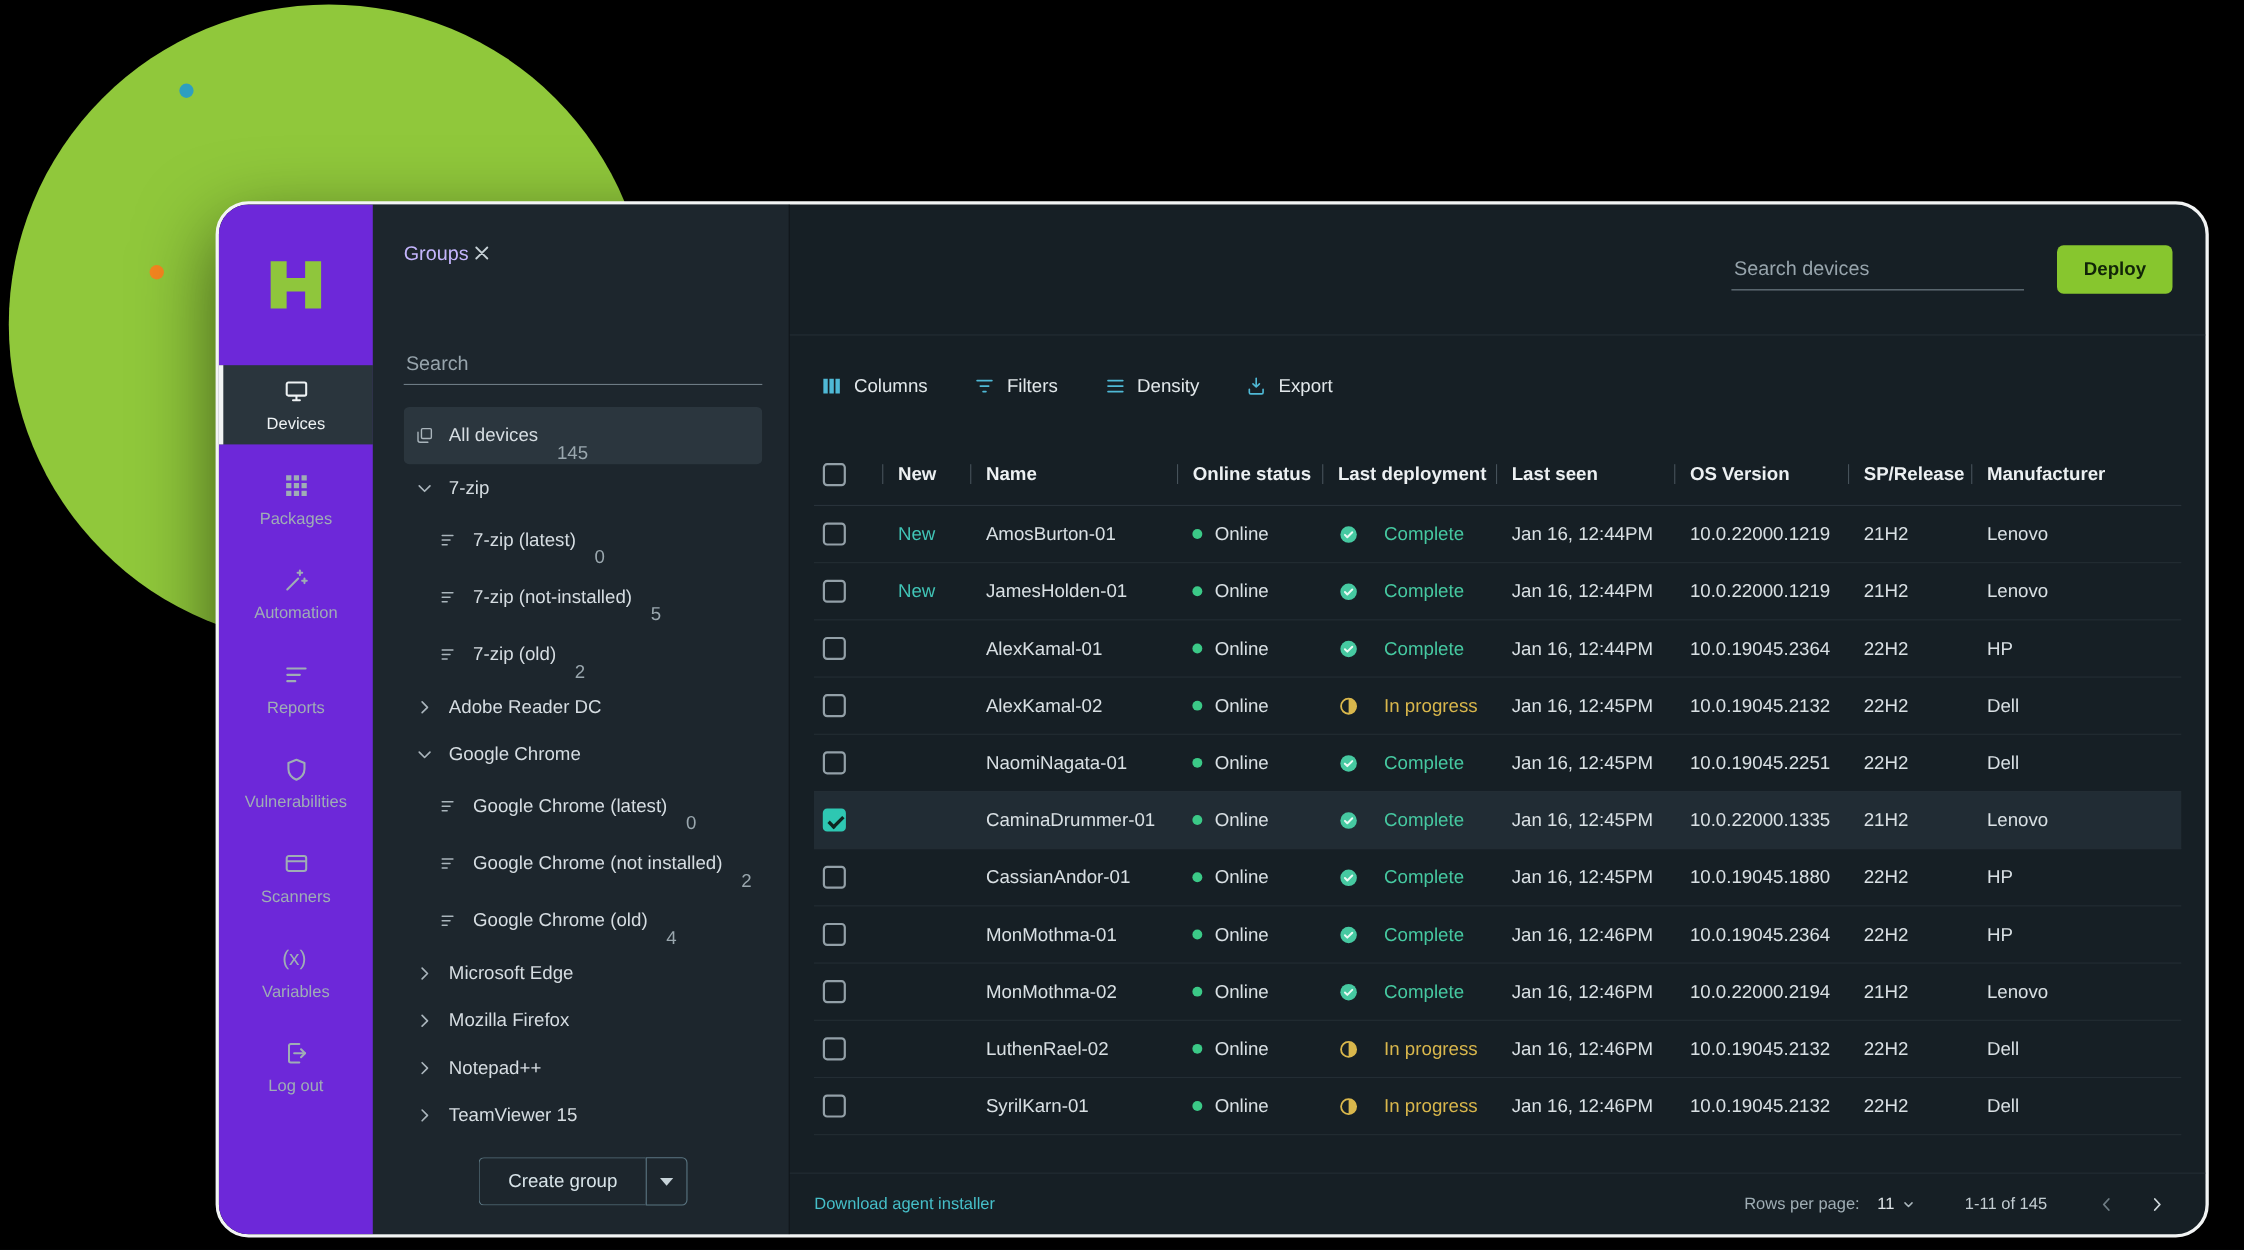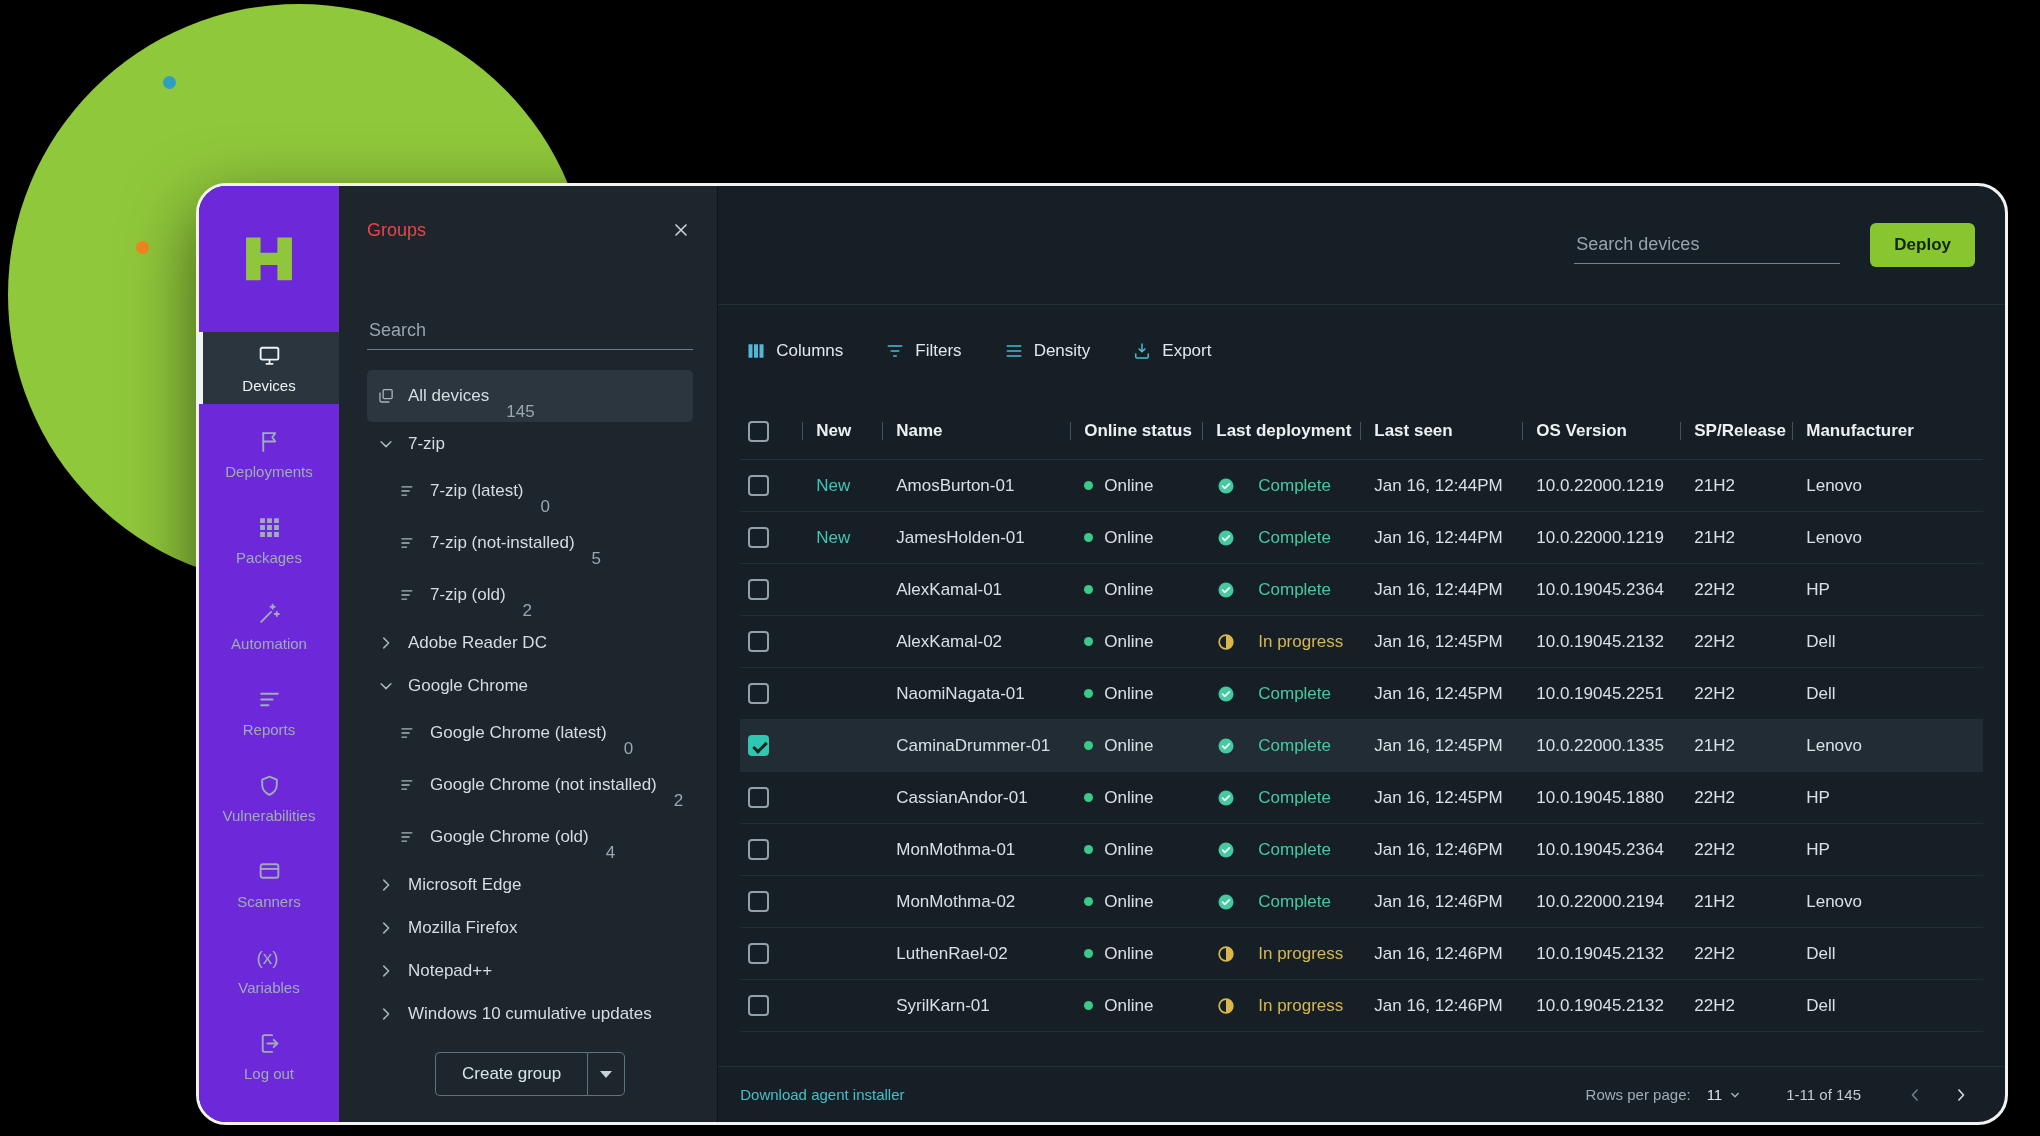--- a/index.html
+++ b/index.html
@@ -26,21 +26,21 @@
   .rail-item.active{background:#2a353d;color:#eef2f4;}
   .rail-item.active::before{content:'';position:absolute;left:0;top:0;bottom:0;width:4px;background:#f2f4f4;}
   .rail-icon{width:25px;height:25px;display:flex;}
   .rail-icon svg{width:100%;height:100%;}
   .rail-label{font-size:15px;}
   .var-glyph{font-size:19px;line-height:25px;}
 
   
   .groups{flex:0 0 367px;box-sizing:border-box;background:#1d262d;border-right:1px solid #0f1519;
       display:flex;flex-direction:column;padding:32px 24px 26px 28px;}
-  .groups-head{display:flex;align-items:center;justify-content:space-between;color:#ef4444;font-size:18px;}
+  .groups-head{display:flex;align-items:center;color:#c4b5fd;font-size:18px;}
   .icon-btn{background:none;border:none;color:#c7d1d6;cursor:pointer;padding:2px;display:flex;}
   .icon-btn svg{width:20px;height:20px;}
   .groups-search{margin-top:70px;background:transparent;border:none;border-bottom:1px solid #6d7b84;
       color:#dbe2e6;font-size:18px;font-family:inherit;padding:8px 2px;outline:none;}
   .groups-search::placeholder{color:#97a4ac;}
   .group-list{margin-top:20px;flex:1;min-height:0;display:flex;flex-direction:column;overflow:hidden;}
   .group-row{display:flex;align-items:center;gap:13px;min-height:43px;padding:0 10px;border-radius:5px;
       color:#d6dde2;font-size:17px;cursor:pointer;flex:0 0 auto;}
   .group-row.sub{padding-left:32px;}
   .group-row.selected{background:#2b363e;}
@@ -132,29 +132,20 @@
         <span class="rail-icon">
           <svg viewBox="0 0 24 24" fill="none" stroke="currentColor" stroke-width="1.8" stroke-linecap="round" stroke-linejoin="round">
               <rect x="3.5" y="4.5" width="17" height="11.5" rx="1.5"></rect>
               <path d="M9 20h6M12 16.5V20"></path>
             </svg>
         </span>
         <span class="rail-label">Devices</span>
       </button>
       <button class="rail-item">
         <span class="rail-icon">
-          <svg viewBox="0 0 24 24" fill="none" stroke="currentColor" stroke-width="1.8" stroke-linecap="round" stroke-linejoin="round">
-              <path d="M6 21V4"></path>
-              <path d="M6 4h11.5l-2.8 4 2.8 4H6"></path>
-            </svg>
-        </span>
-        <span class="rail-label">Deployments</span>
-      </button>
-      <button class="rail-item">
-        <span class="rail-icon">
           <svg viewBox="0 0 24 24" fill="currentColor">
               <path d="M3 3h4.6v4.6H3zM9.7 3h4.6v4.6H9.7zM16.4 3h4.6v4.6h-4.6zM3 9.7h4.6v4.6H3zM9.7 9.7h4.6v4.6H9.7zM16.4 9.7h4.6v4.6h-4.6zM3 16.4h4.6v4.6H3zM9.7 16.4h4.6v4.6H9.7zM16.4 16.4h4.6v4.6h-4.6z"></path>
             </svg>
         </span>
         <span class="rail-label">Packages</span>
       </button>
       <button class="rail-item">
         <span class="rail-icon">
           <svg viewBox="0 0 24 24" fill="none" stroke="currentColor" stroke-width="1.8" stroke-linecap="round" stroke-linejoin="round">
               <path d="M4 20 13.5 10.5"></path>
@@ -358,20 +349,30 @@
           <span class="g-icon chev">
             <svg viewBox="0 0 24 24" fill="none" stroke="currentColor" stroke-width="2" stroke-linecap="round" stroke-linejoin="round">
               <path d="M9 5.5 15.5 12 9 18.5"></path>
             </svg>
           </span>
 
           <span class="g-label">Notepad++</span>
 
         </div>
 
+        <div class="group-row">
+          <span class="g-icon chev">
+            <svg viewBox="0 0 24 24" fill="none" stroke="currentColor" stroke-width="2" stroke-linecap="round" stroke-linejoin="round">
+              <path d="M9 5.5 15.5 12 9 18.5"></path>
+            </svg>
+          </span>
+
+          <span class="g-label">TeamViewer 15</span>
+
+        </div>
 
         <div class="group-row">
           <span class="g-icon chev">
             <svg viewBox="0 0 24 24" fill="none" stroke="currentColor" stroke-width="2" stroke-linecap="round" stroke-linejoin="round">
               <path d="M9 5.5 15.5 12 9 18.5"></path>
             </svg>
           </span>
 
           <span class="g-label">Windows 10 cumulative updates</span>
 

